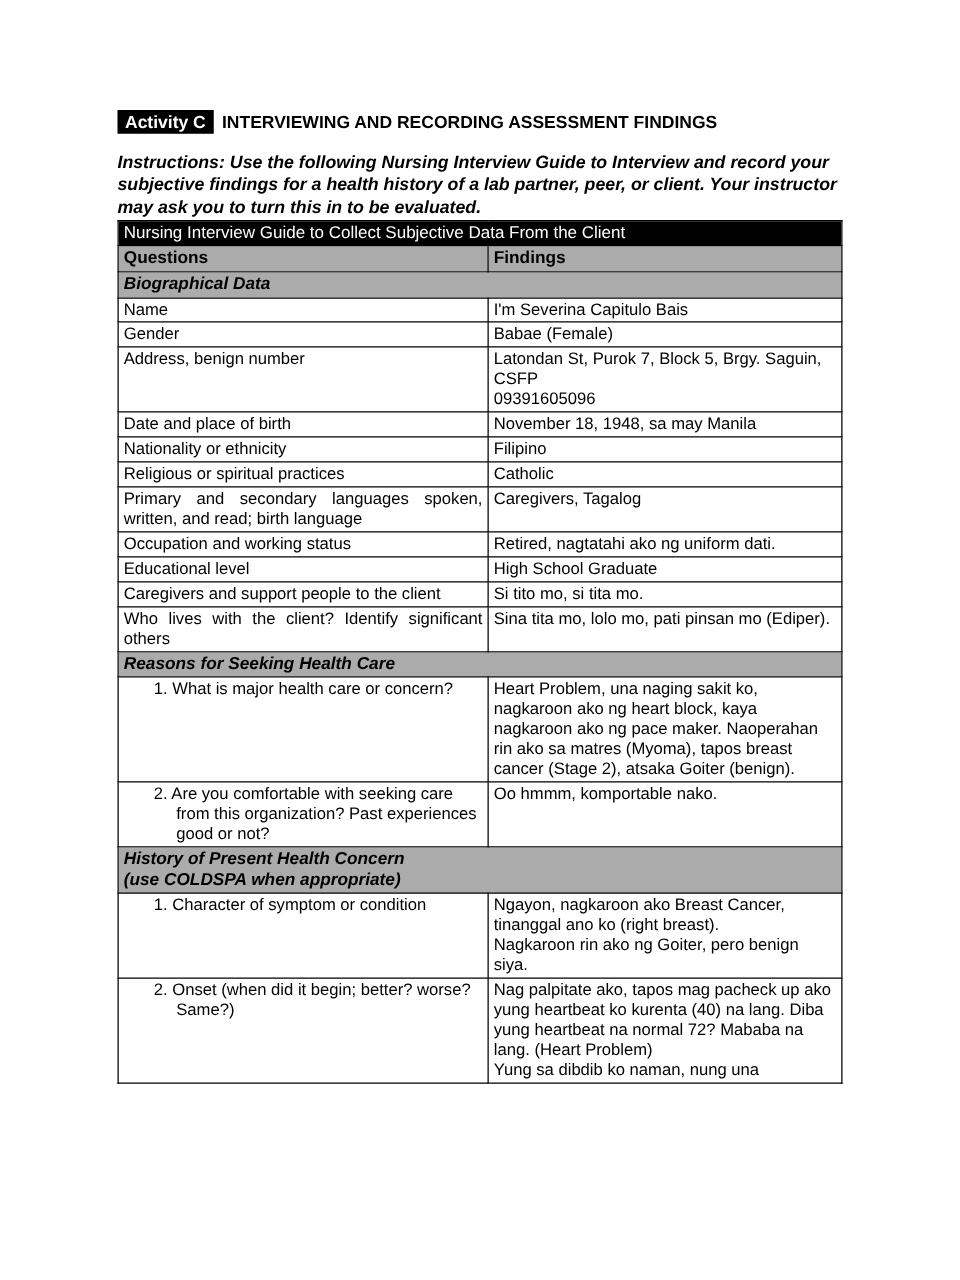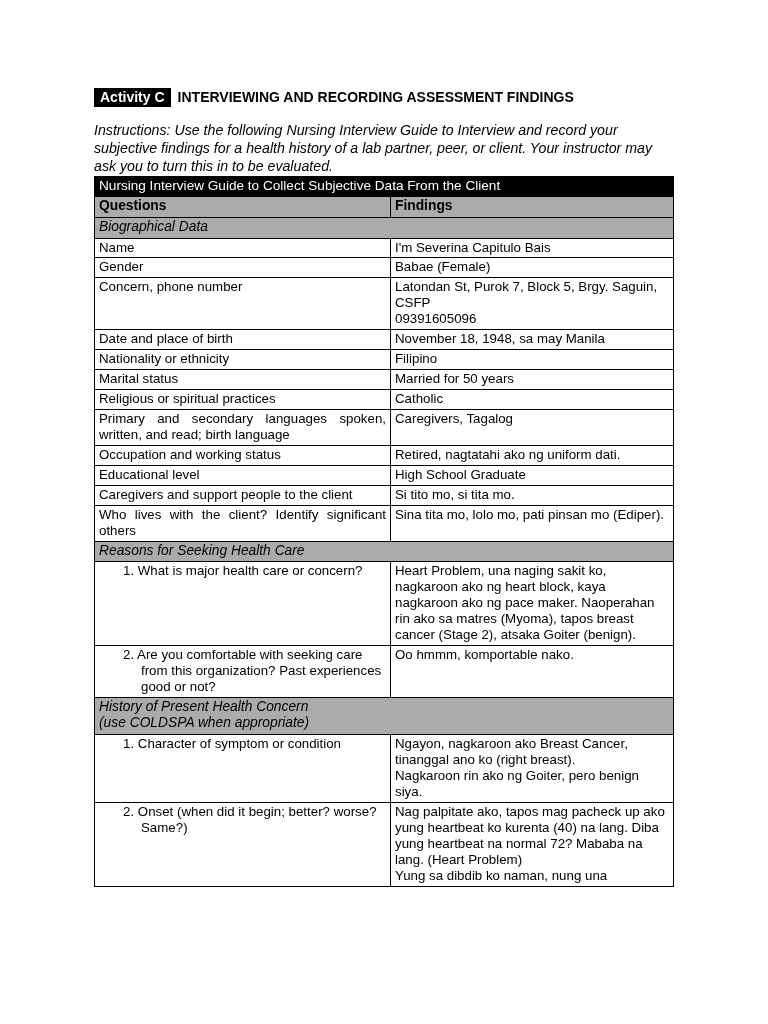--- a/index.html
+++ b/index.html
@@ -23,21 +23,21 @@
   }
   .badge {
     display: inline-block;
     background: #000;
     color: #fff;
     padding: 1px 6px 2px 6px;
     margin-right: 7px;
   }
   .instructions {
     font-size: 14.2px;
-    font-weight: normal;
+    font-weight: bold;
     font-style: italic;
     line-height: 1.27;
     margin: 0 0 1px 0;
   }
   table.interview {
     border-collapse: collapse;
     width: 100%;
     table-layout: fixed;
     font-size: 13.3px;
   }
@@ -55,21 +55,21 @@
     font-size: 13.6px;
     padding-left: 5px;
   }
   td.col-header {
     background: var(--shaded, #ababab);
     font-weight: bold;
     font-size: 13.8px;
   }
   td.section {
     background: var(--shaded, #ababab);
-    font-weight: normal;
+    font-weight: bold;
     font-style: italic;
     font-size: 13.8px;
     white-space: pre-line;
   }
   td.qcell { }
   td.qcell.justify { text-align: justify; }
   td.qcell.num {
     padding-left: 46px;
     text-indent: -18px;
   }
@@ -103,35 +103,31 @@
         </tr>
         <tr>
           <td class="qcell">Name</td>
           <td class="fcell">I'm Severina Capitulo Bais</td>
         </tr>
         <tr>
           <td class="qcell">Gender</td>
           <td class="fcell">Babae (Female)</td>
         </tr>
         <tr>
-          <td class="qcell">Concern, phone number</td>
+          <td class="qcell">Address, benign number</td>
           <td class="fcell">Latondan St, Purok 7, Block 5, Brgy. Saguin, CSFP
 09391605096</td>
         </tr>
         <tr>
           <td class="qcell">Date and place of birth</td>
           <td class="fcell">November 18, 1948, sa may Manila</td>
         </tr>
         <tr>
           <td class="qcell">Nationality or ethnicity</td>
           <td class="fcell">Filipino</td>
-        </tr>
-        <tr>
-          <td class="qcell">Marital status</td>
-          <td class="fcell">Married for 50 years</td>
         </tr>
         <tr>
           <td class="qcell">Religious or spiritual practices</td>
           <td class="fcell">Catholic</td>
         </tr>
         <tr>
           <td class="qcell justify">Primary and secondary languages spoken, written, and read; birth language</td>
           <td class="fcell">Caregivers, Tagalog</td>
         </tr>
         <tr>

